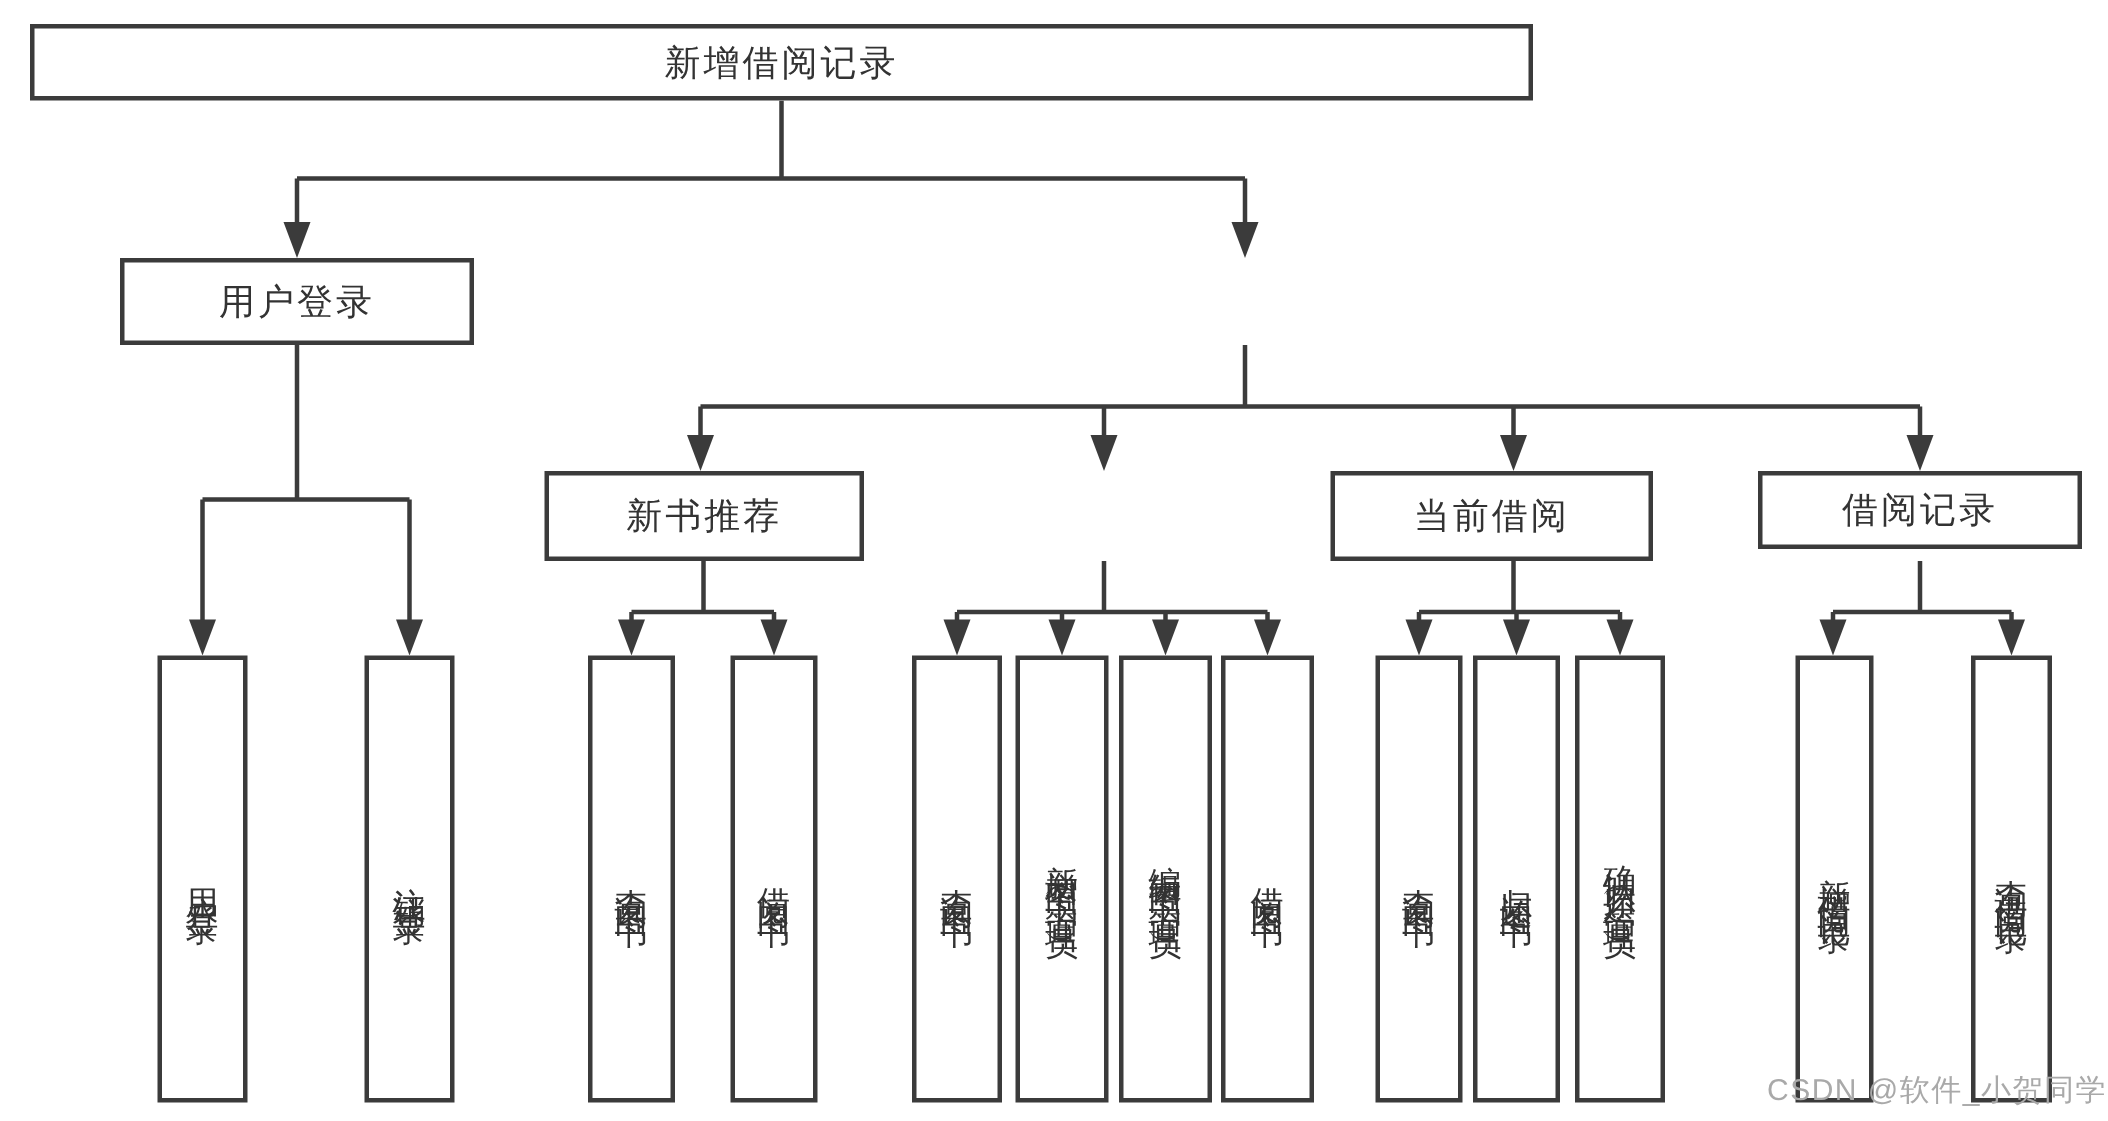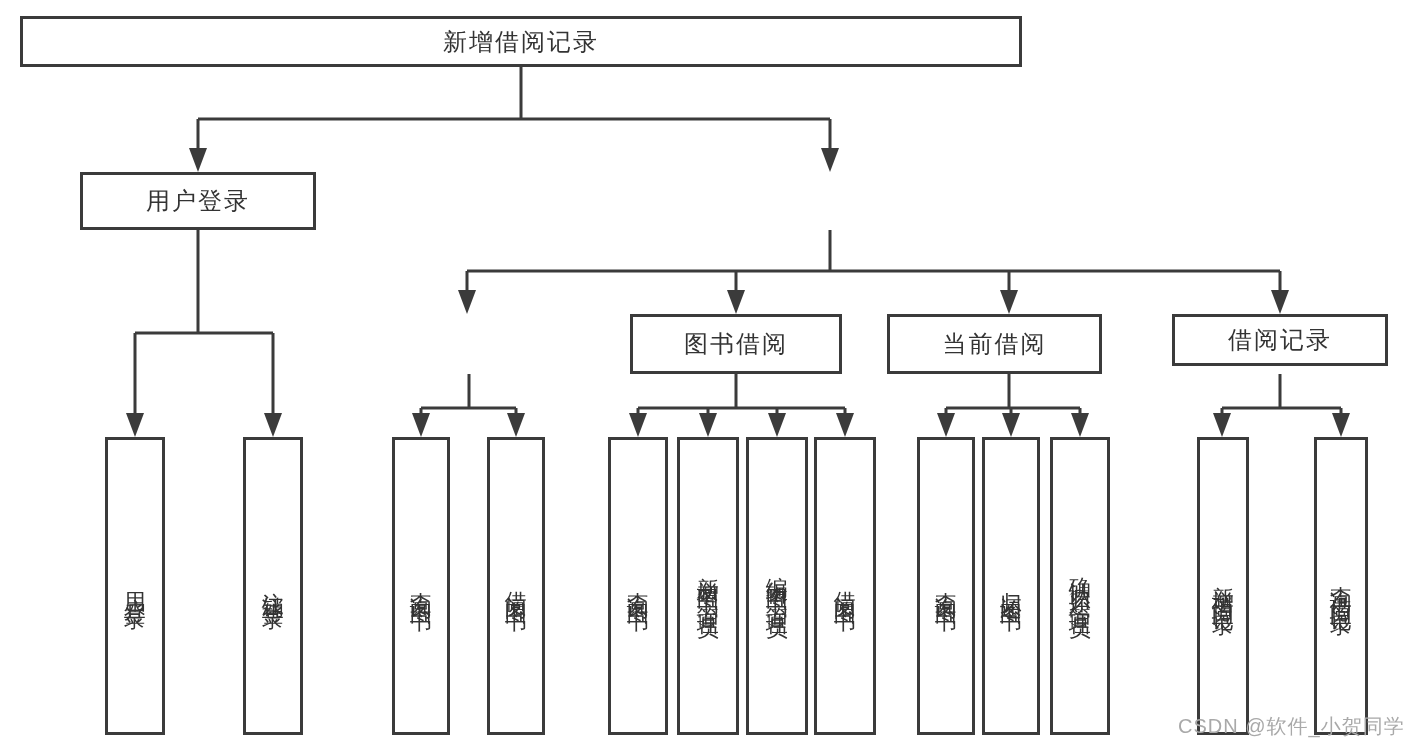--- a/index.html
+++ b/index.html
@@ -62,22 +62,22 @@
   </svg>
 
   <div class="box hbox" style="left:20px;top:16px;width:1002px;height:51px">
     <span>新增借阅记录</span>
   </div>
 
   <div class="box hbox" style="left:80px;top:172px;width:236px;height:58px">
     <span>用户登录</span>
   </div>
 
-  <div class="box hbox" style="left:630px;top:314px;width:212px;height:60px">
-    <span>图书借阅</span>
+  <div class="box hbox" style="left:363px;top:314px;width:213px;height:60px">
+    <span>新书推荐</span>
   </div>
   <div class="box hbox" style="left:887px;top:314px;width:215px;height:60px">
     <span>当前借阅</span>
   </div>
   <div class="box hbox" style="left:1172px;top:314px;width:216px;height:52px">
     <span>借阅记录</span>
   </div>
 
   <div class="box vbox" style="left:105px;top:437px;width:60px;height:298px">
     <span class="vtext">用户登录</span>

